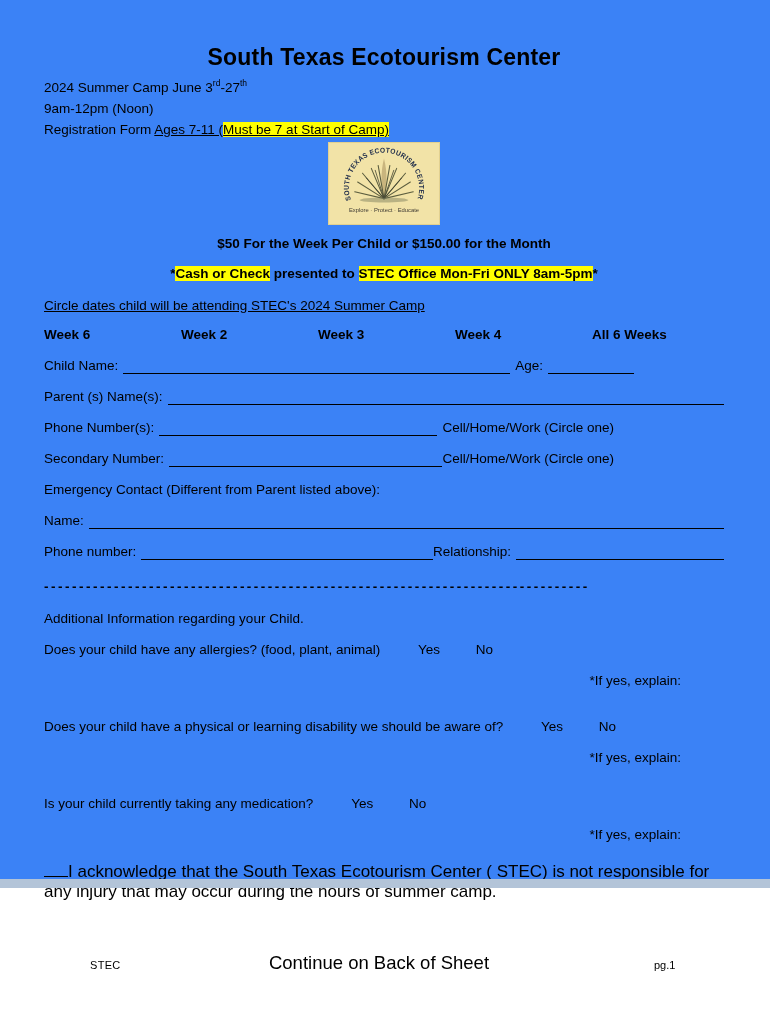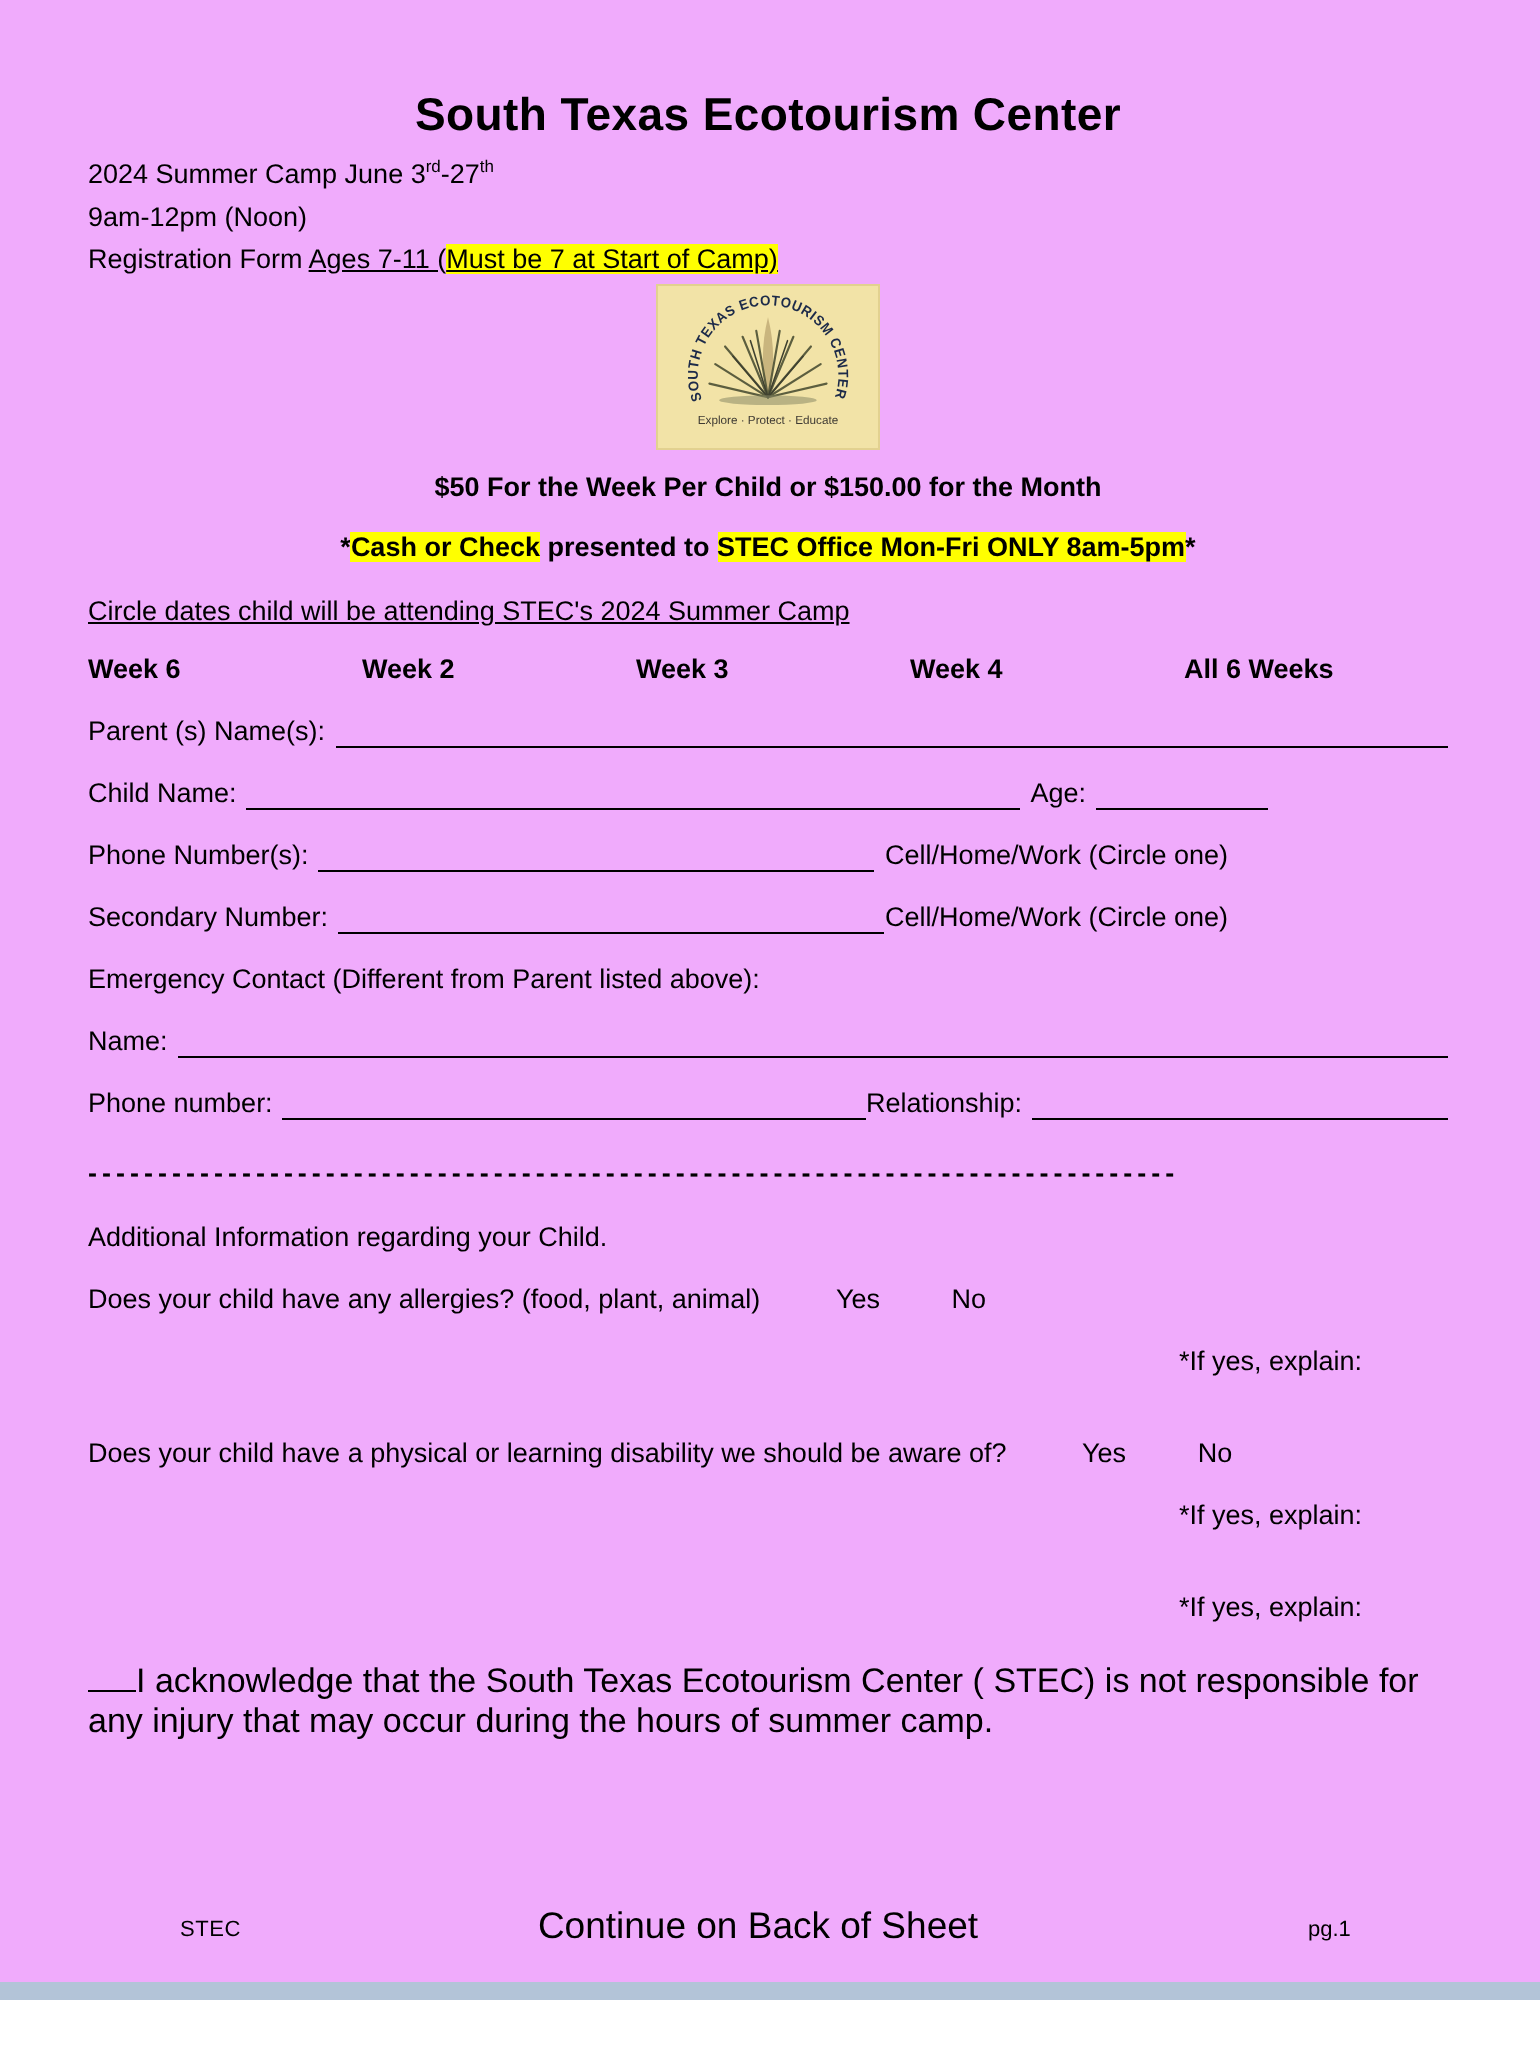--- a/index.html
+++ b/index.html
@@ -4,21 +4,21 @@
 <style>
   * { box-sizing: border-box; margin: 0; padding: 0; }
   html, body { background: #ffffff; }
   body {
     width: 770px; height: 1024px;
     font-family: "Liberation Sans", sans-serif;
     color: #000;
     position: relative;
     overflow: hidden;
   }
-  .page { position: relative; width: 770px; height: 1000px; background: #f0abfc; }
+  .page { position: relative; width: 770px; height: 888px; background: #3b82f6; }
   .content { padding: 44px 46px 0 44px; }
 
   
   .title { text-align: center; font-size: 23px; font-weight: 700; line-height: 27px; letter-spacing: 0.2px; }
   .sub { text-align: left; font-size: 13.5px; line-height: 17px; margin-top: 4px; }
   .sub sup { font-size: 8.5px; }
   .u { text-decoration: underline; }
   .hl { background: #ffff00; }
 
   
@@ -120,32 +120,32 @@
     <div class="circle-instr"><span>Circle dates child will be attending STEC's 2024 Summer Camp</span></div>
 
     <div class="weeks">
       <div class="wk">Week 6</div>
       <div class="wk">Week 2</div>
       <div class="wk">Week 3</div>
       <div class="wk">Week 4</div>
       <div class="wk">All 6 Weeks</div>
     </div>
 
-    <div class="frow">
-      <span class="lbl">Parent (s) Name(s):</span>
-      <span class="fline"></span>
-    </div>
-
     <div class="frow w590">
       <span class="lbl">Child Name:</span>
       <span class="fline gap-r"></span>
       <span class="lbl">Age:</span>
       <span class="fline fixed" style="width:86px;"></span>
     </div>
 
+    <div class="frow">
+      <span class="lbl">Parent (s) Name(s):</span>
+      <span class="fline"></span>
+    </div>
+
     <div class="frow w570">
       <span class="lbl">Phone Number(s):</span>
       <span class="fline gap-r"></span>
       <span class="lbl">Cell/Home/Work (Circle one)</span>
     </div>
 
     <div class="frow w570">
       <span class="lbl">Secondary Number:</span>
       <span class="fline"></span>
       <span class="lbl">Cell/Home/Work (Circle one)</span>
@@ -184,20 +184,25 @@
       <span>Does your child have a physical or learning disability we should be aware of?</span>
       <span class="yes-opt">Yes</span>
       <span class="no-opt">No</span>
     </div>
 
     <div class="frow w637">
       <span class="lbl">*If yes, explain:</span>
       <span class="fline"></span>
     </div>
 
+    <div class="qrow">
+      <span>Is your child currently taking any medication?</span>
+      <span class="yes-opt">Yes</span>
+      <span class="no-opt">No</span>
+    </div>
 
     <div class="frow w637">
       <span class="lbl">*If yes, explain:</span>
       <span class="fline"></span>
     </div>
 
     <div class="ack"><span class="ack-blank"></span><span>I acknowledge that the South Texas Ecotourism Center ( STEC) is not responsible for any injury that may occur during the hours of summer camp.</span></div>
 
   </div>
 

